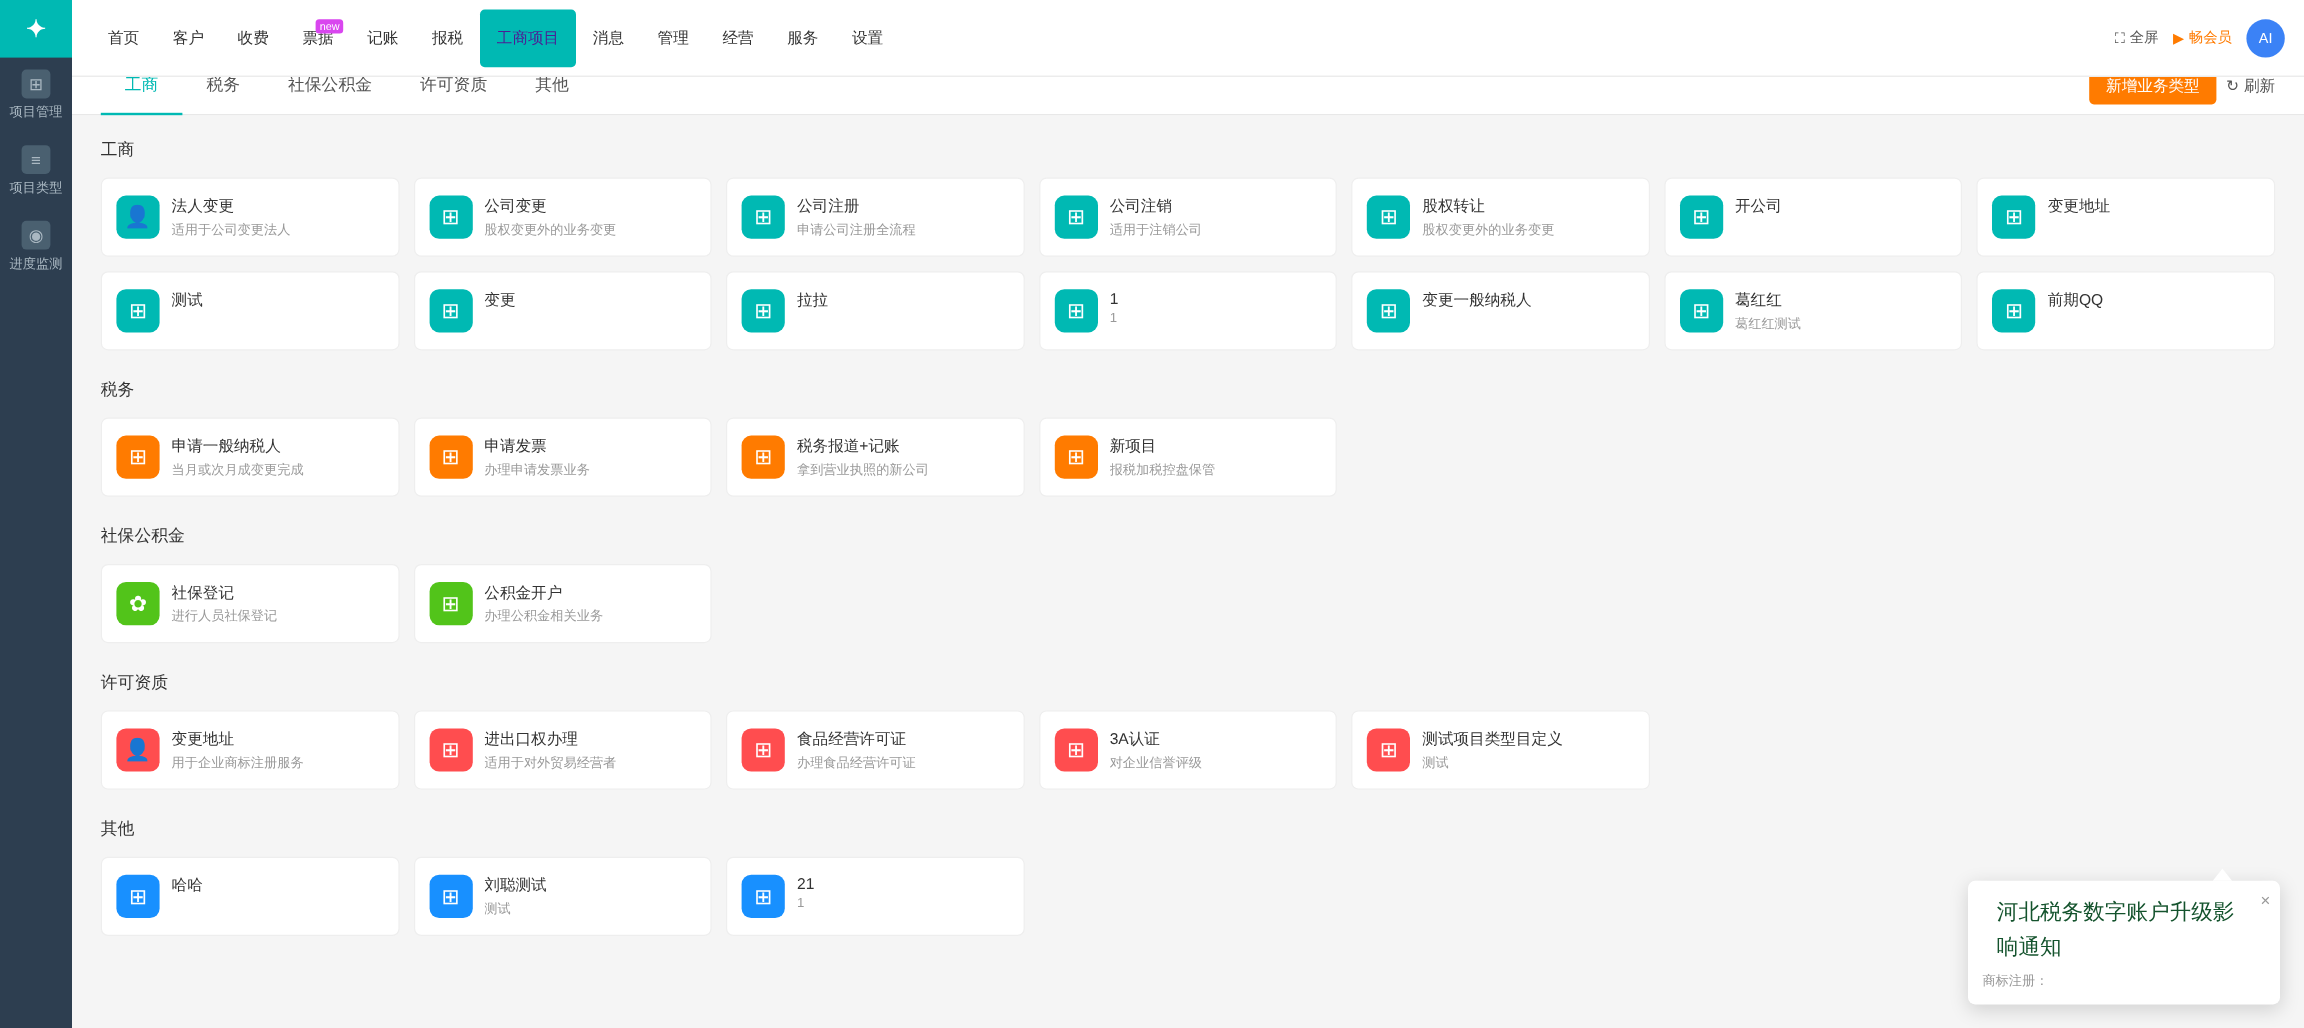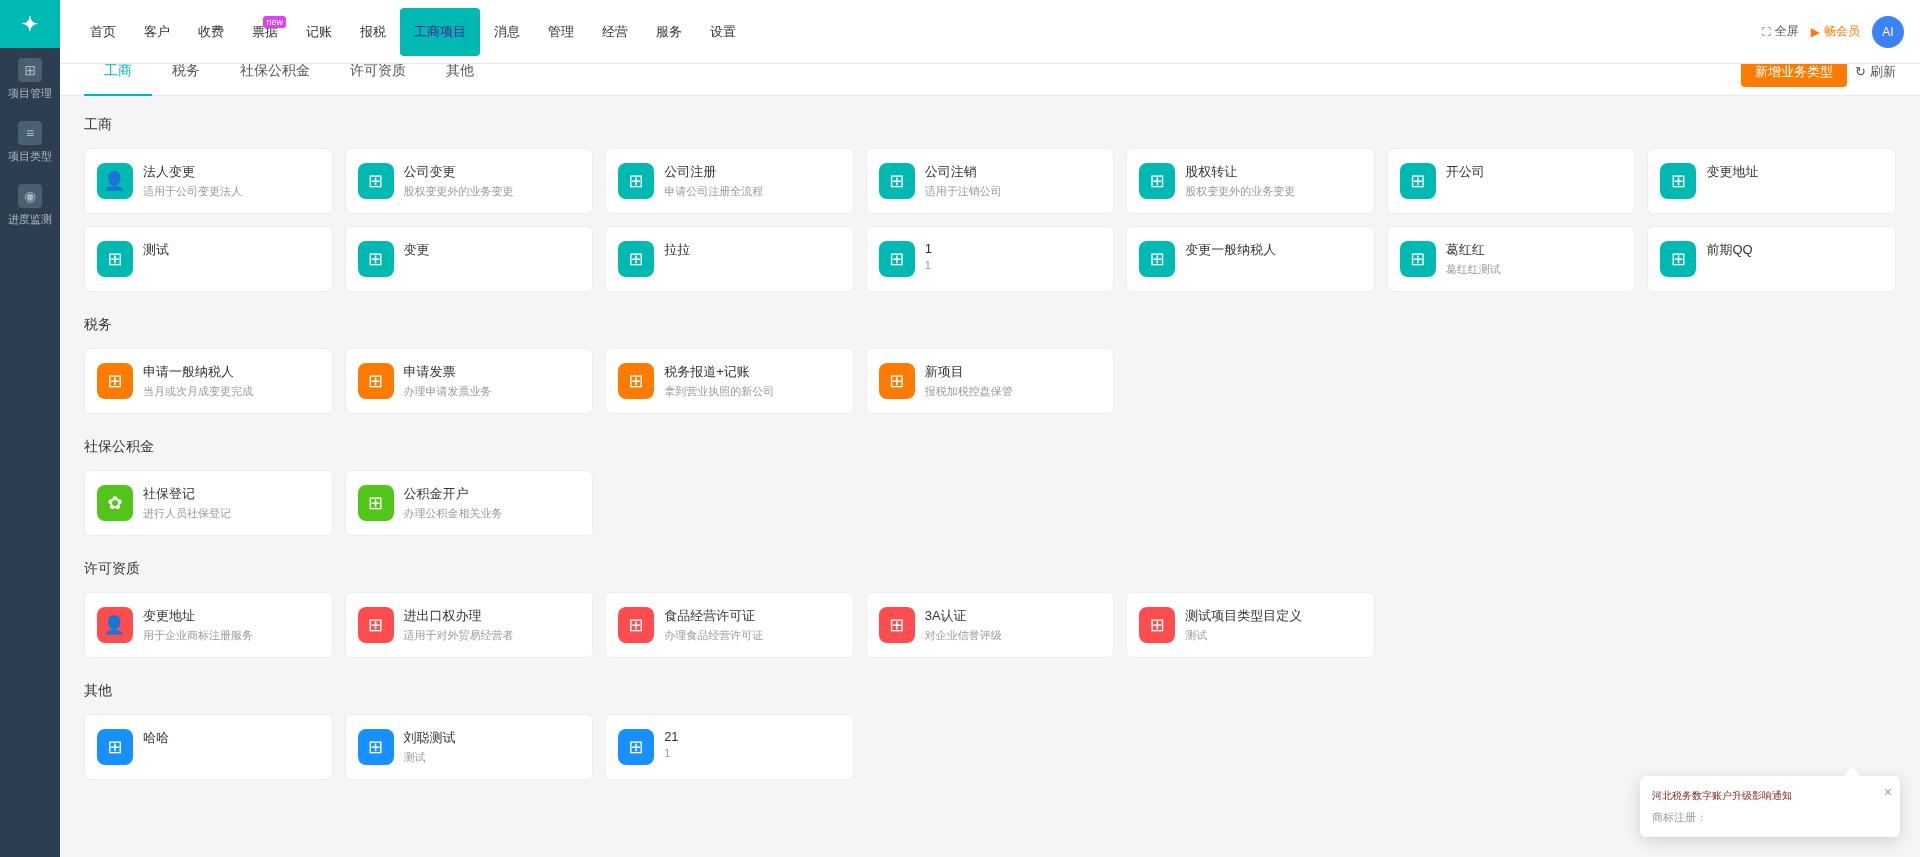--- a/index.html
+++ b/index.html
@@ -236,24 +236,25 @@
       z-index: 300;
     }
     .notif-close {
       position: absolute;
       top: 8px; right: 8px;
       cursor: pointer;
       font-size: 14px;
       color: #999;
     }
     .notif-title {
-      font-size: 10px;
-      color: #7f1d1d;
+      font-size: 18px;
+      color: #14532d;
       line-height: 1.6;
       padding-right: 16px;
+      margin-left: 12px;
     }
     .notif-user {
       font-size: 11px;
       color: #999;
       margin-top: 6px;
     }
     .notif-arrow {
       position: absolute;
       top: 0; right: 40px;
       width: 0; height: 0;

